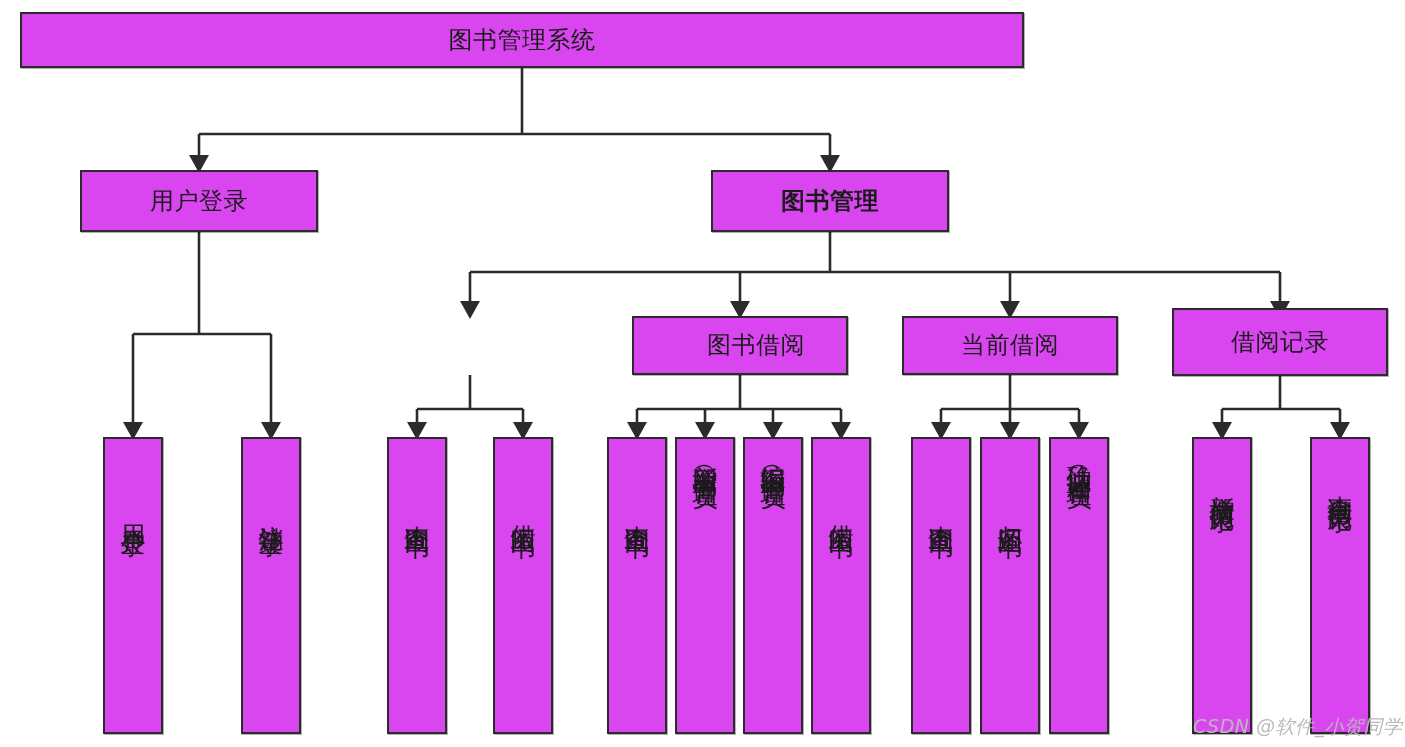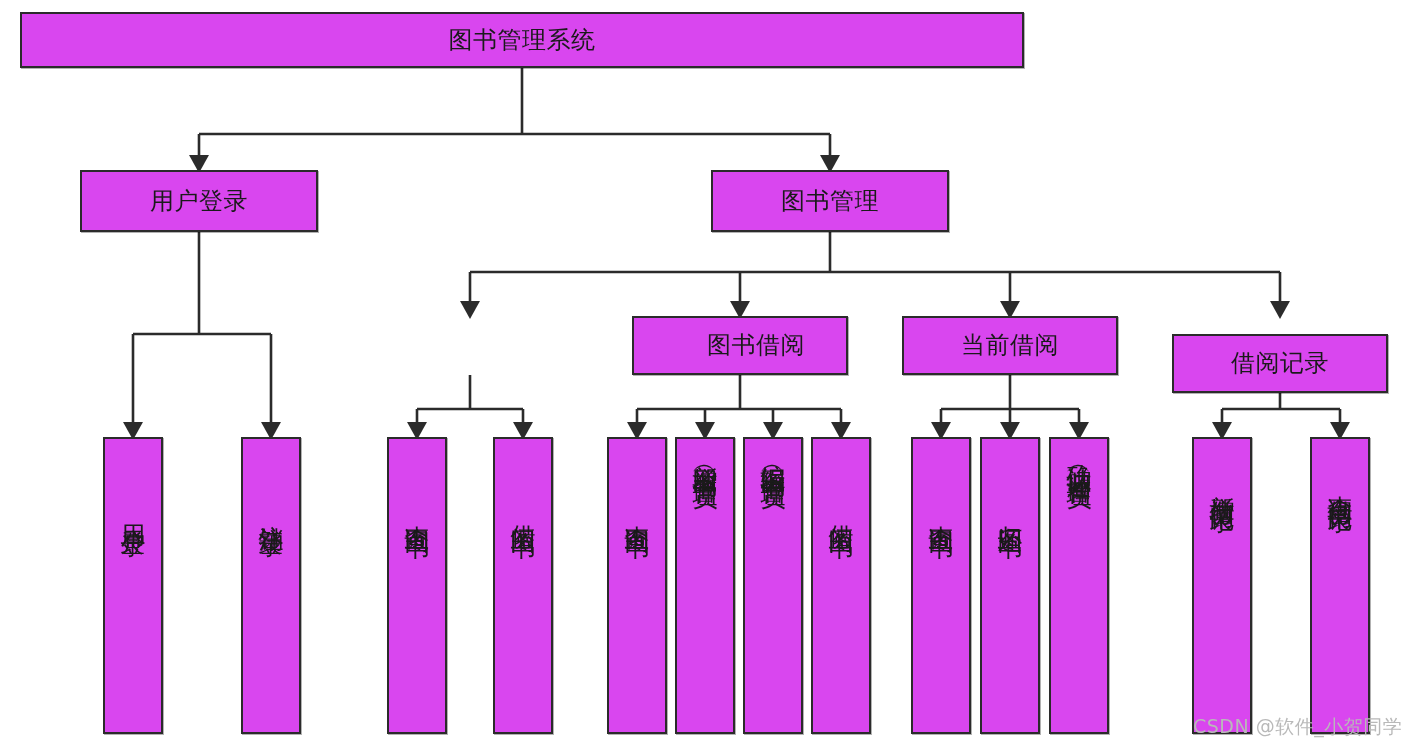--- a/index.html
+++ b/index.html
@@ -122,31 +122,31 @@
     </g>
   </svg>
 
   <div class="node horiz" style="left:20px; top:12px; width:1004px; height:56px;">
     <span class="label">图书管理系统</span>
   </div>
 
   <div class="node horiz" style="left:80px; top:170px; width:238px; height:62px;">
     <span class="label">用户登录</span>
   </div>
-  <div class="node horiz" style="left:711px; top:170px; width:238px; height:62px;">
+  <div class="node horiz" style="left:711px; top:170px; width:238px; height:62px;font-weight:bold;">
     <span class="label">图书管理</span>
   </div>
 
   <div class="node horiz" style="left:632px; top:316px; width:216px; height:59px;padding-left:32px;">
     <span class="label">图书借阅</span>
   </div>
   <div class="node horiz" style="left:902px; top:316px; width:216px; height:59px;">
     <span class="label">当前借阅</span>
   </div>
-  <div class="node horiz" style="left:1172px; top:334px; width:216px; height:59px;">
+  <div class="node horiz" style="left:1172px; top:308px; width:216px; height:68px;">
     <span class="label">借阅记录</span>
   </div>
 
   <div class="node vert" style="left:103px; top:437px; width:60px; height:297px; padding-top:66px;">
     <span class="label">用户登录</span>
   </div>
   <div class="node vert" style="left:241px; top:437px; width:60px; height:297px; padding-top:66px;">
     <span class="label">注销登录</span>
   </div>
 
@@ -180,15 +180,15 @@
     <span class="label">确认归还（管理员）</span>
   </div>
 
   <div class="node vert" style="left:1192px; top:437px; width:60px; height:297px; padding-top:36px;">
     <span class="label">新增借阅记录</span>
   </div>
   <div class="node vert" style="left:1310px; top:437px; width:60px; height:297px; padding-top:36px;">
     <span class="label">查询借阅记录</span>
   </div>
 
-  <div class="watermark" style="left:1193px; top:714px;">CSDN @软件_小贺同学</div>
+  <div class="watermark" style="left:1193px; top:714px;font-style:italic;">CSDN @软件_小贺同学</div>
 
 </div>
 
 </body></html>

